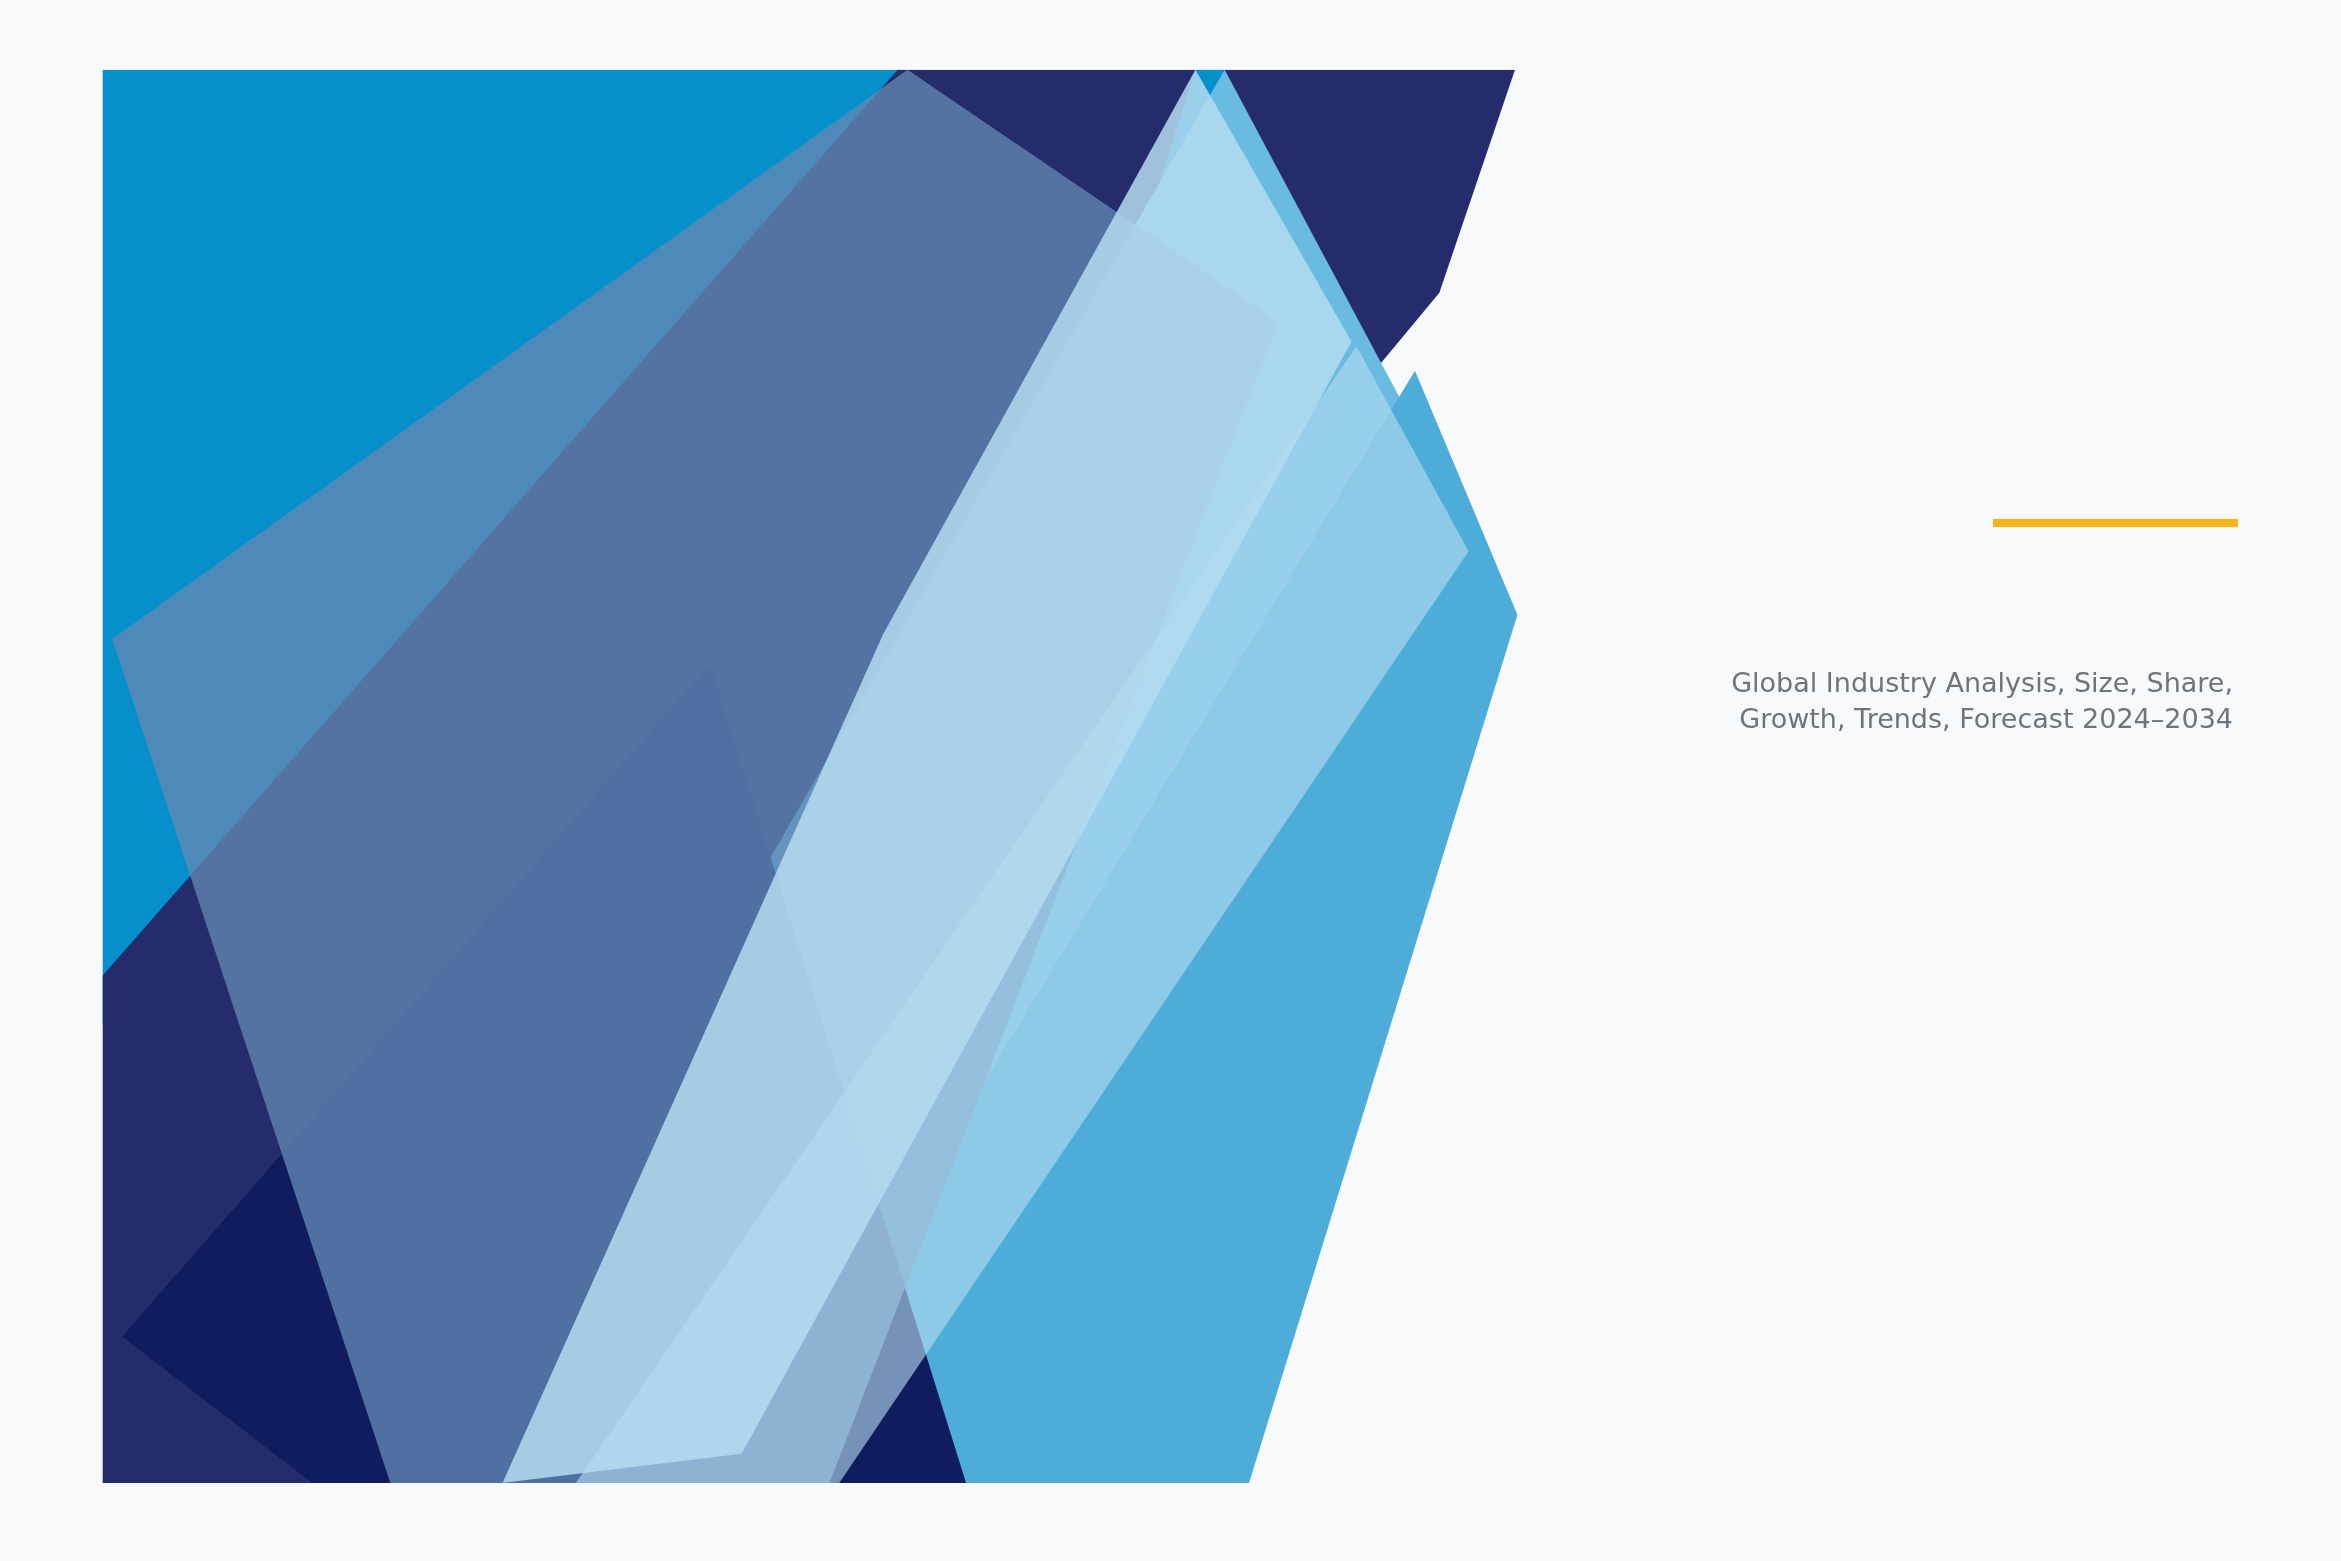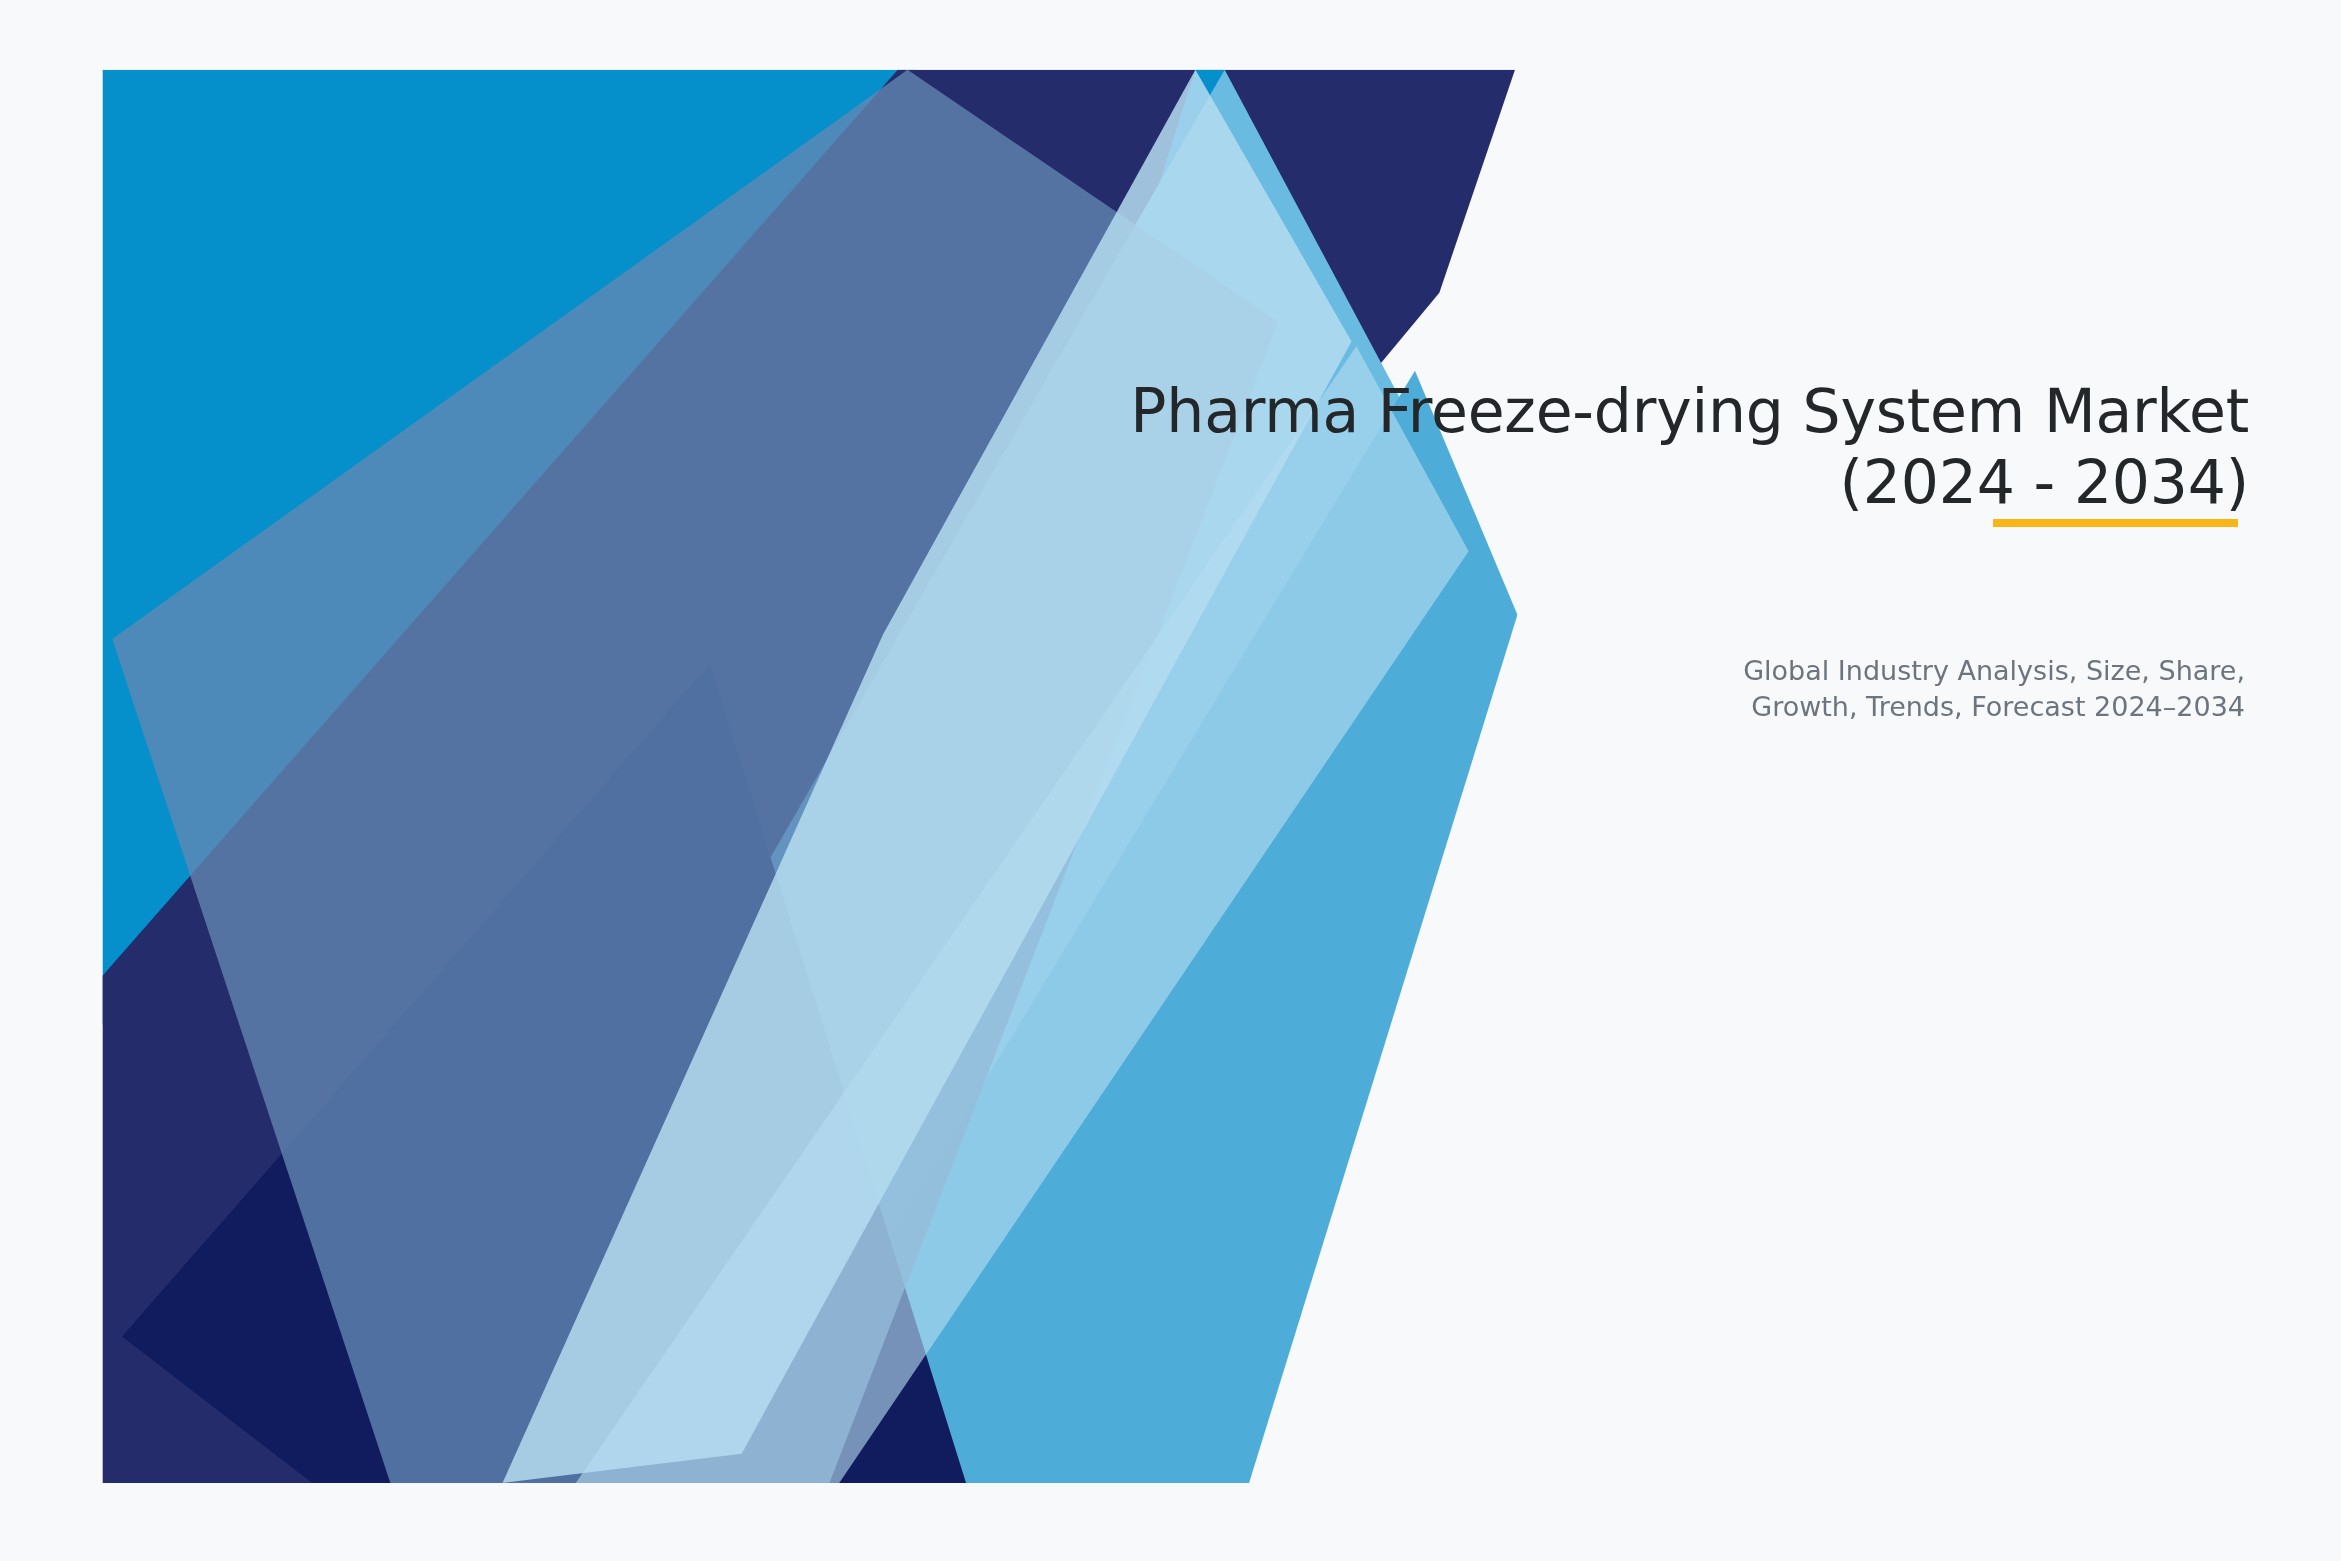--- a/index.html
+++ b/index.html
@@ -60,21 +60,21 @@
     border-radius: 0.5px;
   }
   .subtitle-block {
     position: absolute;
     left: 1415px;
     top: 649px;
     width: 834px;
     text-align: right;
   }
   .cover-subtitle {
-    margin: 4px;
+    margin: 16px;
     font-family: "DejaVu Sans", "Liberation Sans", sans-serif;
     font-weight: 400;
     font-size: 27px;
     line-height: 1.32;
     color: #6c757d;
     white-space: pre-line;
   }
 </style>
 </head>
 <body>
@@ -109,24 +109,20 @@
 
       <polygon points="2450,143 2770,700 1520,2980 1030,3040 1810,1300" fill="#b5dcf0" fill-opacity="0.85"></polygon>
 
       <polygon points="2780,710 3010,1130 1720,3040 1180,3040" fill="#b5dcf0" fill-opacity="0.62"></polygon>
 
     </g>
   </svg>
 
   <div id="text-layer">
 
-    <div class="title-block">
-      <h1 class="cover-title" style="color: rgb(36, 39, 41);">Pharma Freeze-drying System Market
-(2024 - 2034)</h1>
-    </div>
 
     <div class="accent-rule" style="background: rgb(249, 180, 24);"></div>
 
     <div class="subtitle-block">
       <p class="cover-subtitle" style="color: rgb(108, 117, 125);">Global Industry Analysis, Size, Share,
 Growth, Trends, Forecast 2024–2034</p>
     </div>
 
   </div>
 

